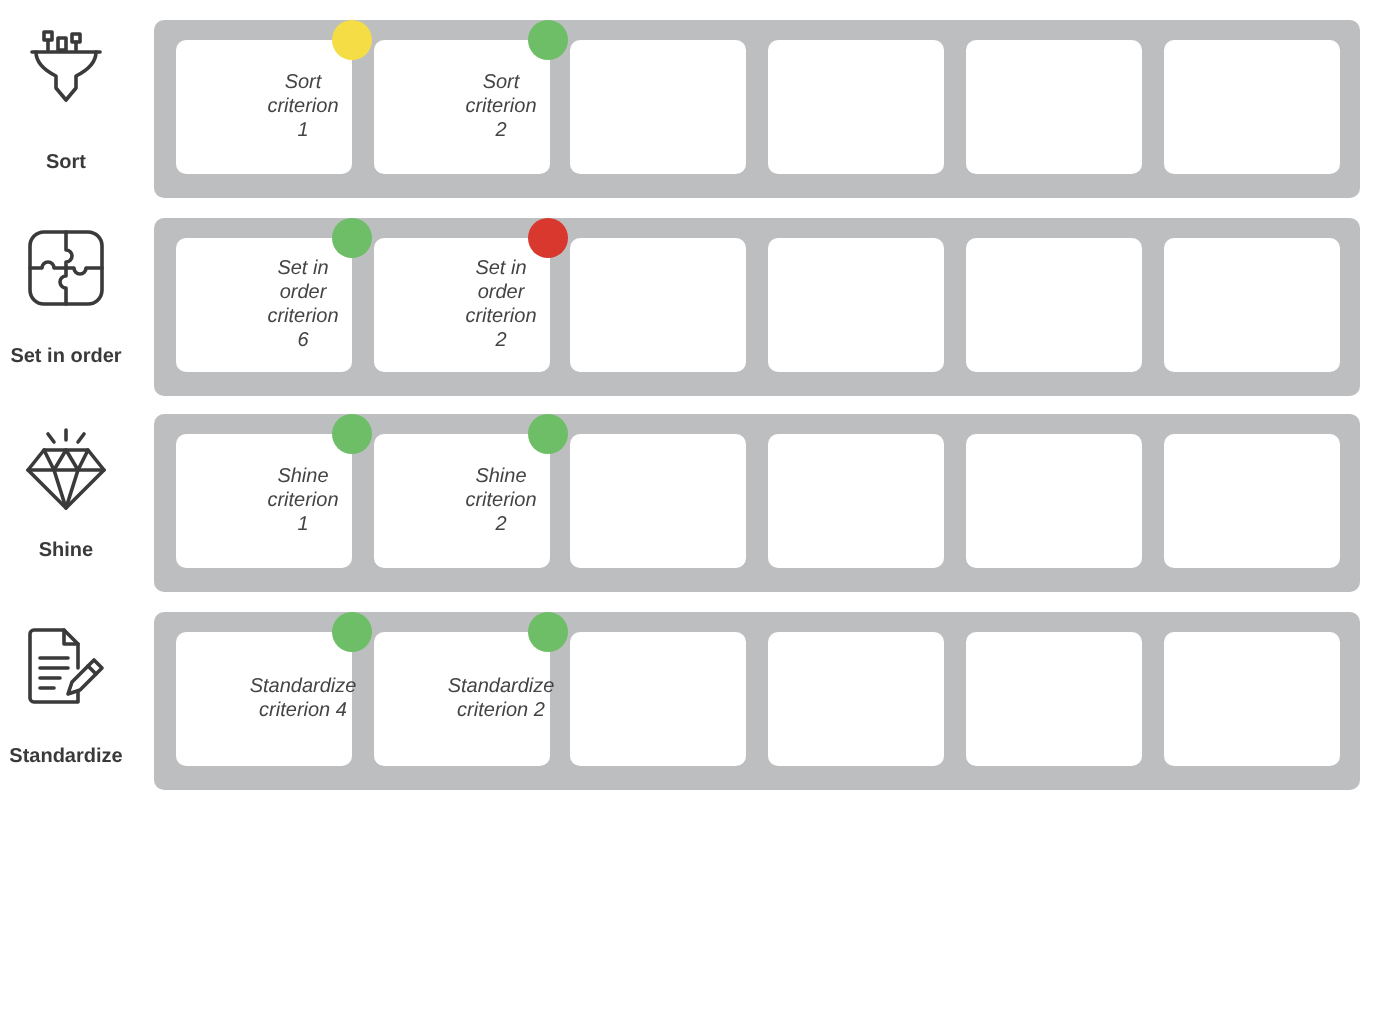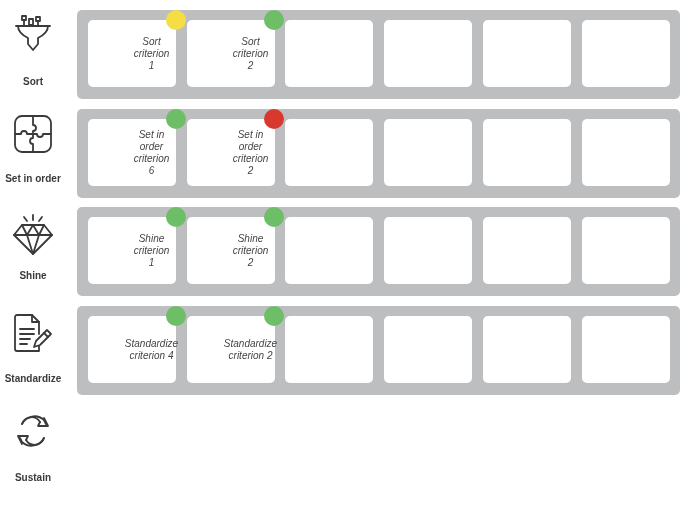--- a/index.html
+++ b/index.html
@@ -150,26 +150,13 @@
     <div class="card" style="left:208px;"></div>
     <div class="card" style="left:307px;"></div>
     <div class="card" style="left:406px;"></div>
     <div class="card" style="left:505px;"></div>
     <div class="dot" style="left:89px; top:0px; background:#6dbe66;"></div>
     <div class="dot" style="left:187px; top:0px; background:#6dbe66;"></div>
   </div>
 </div>
 
 <div class="row" style="top:404px;">
-  <div class="label-col" style="top:-10px;">
-    <div class="icon" style="left:10px; top:16px; width:46px;">
-      <svg viewBox="0 0 46 42" style="width:46px;" fill="none" stroke="#3a3a3a" stroke-width="1.8" stroke-linejoin="round" stroke-linecap="round">
-        <path d="M12 14a14 14 0 0 1 22-4l2 4"></path>
-        <path d="M12 14a10 10 0 0 1 18-2"></path>
-        <path d="M30 12l-2 4h10l-4-8"></path>
-        <path d="M34 28a14 14 0 0 1-22 4l-2-4"></path>
-        <path d="M34 28a10 10 0 0 1-18 2"></path>
-        <path d="M16 30l2-4H8l4 8"></path>
-      </svg>
-    </div>
-    <div class="stage-label" style="top:78px;">Sustain</div>
-  </div>
 </div>
 
 </body></html>

